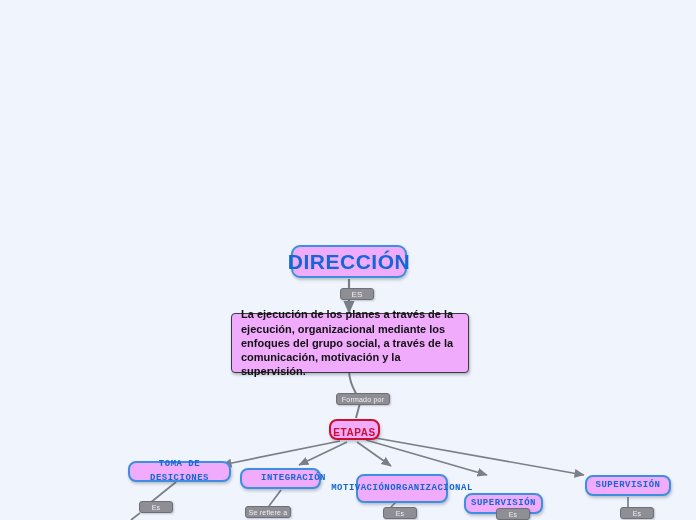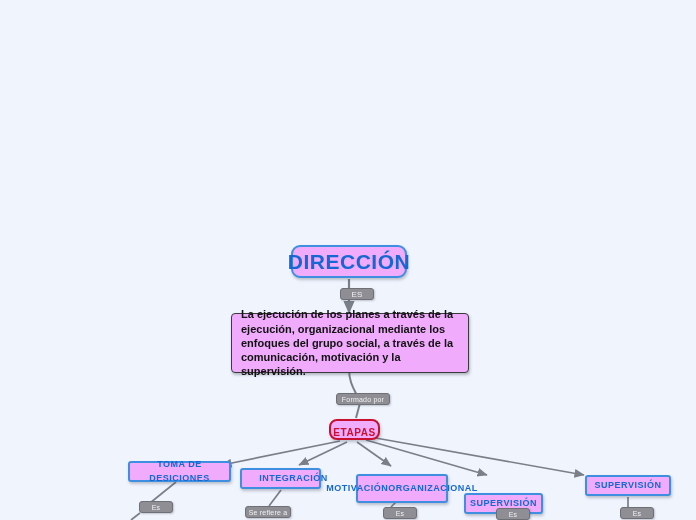--- a/index.html
+++ b/index.html
@@ -73,26 +73,27 @@
     color: #c9112f;
     font-size: 10px;
     font-weight: bold;
     letter-spacing: 0.6px;
     align-items: flex-end;
   }
 
   
   .node-leaf {
     border: 2px solid #3e8fe0;
-    border-radius: 3px;
+    border-radius: 8px;
     color: #1568d4;
     font-size: 9px;
     font-weight: bold;
     letter-spacing: 0.5px;
     line-height: 1.45;
+    font-family: Liberation Mono, monospace;
   }
 
   
   .relchip {
     position: absolute;
     box-sizing: border-box;
     background: #8e8e94;
     border: 1px solid #6f6f76;
     border-radius: 3px;
     color: #f2f2f4;

